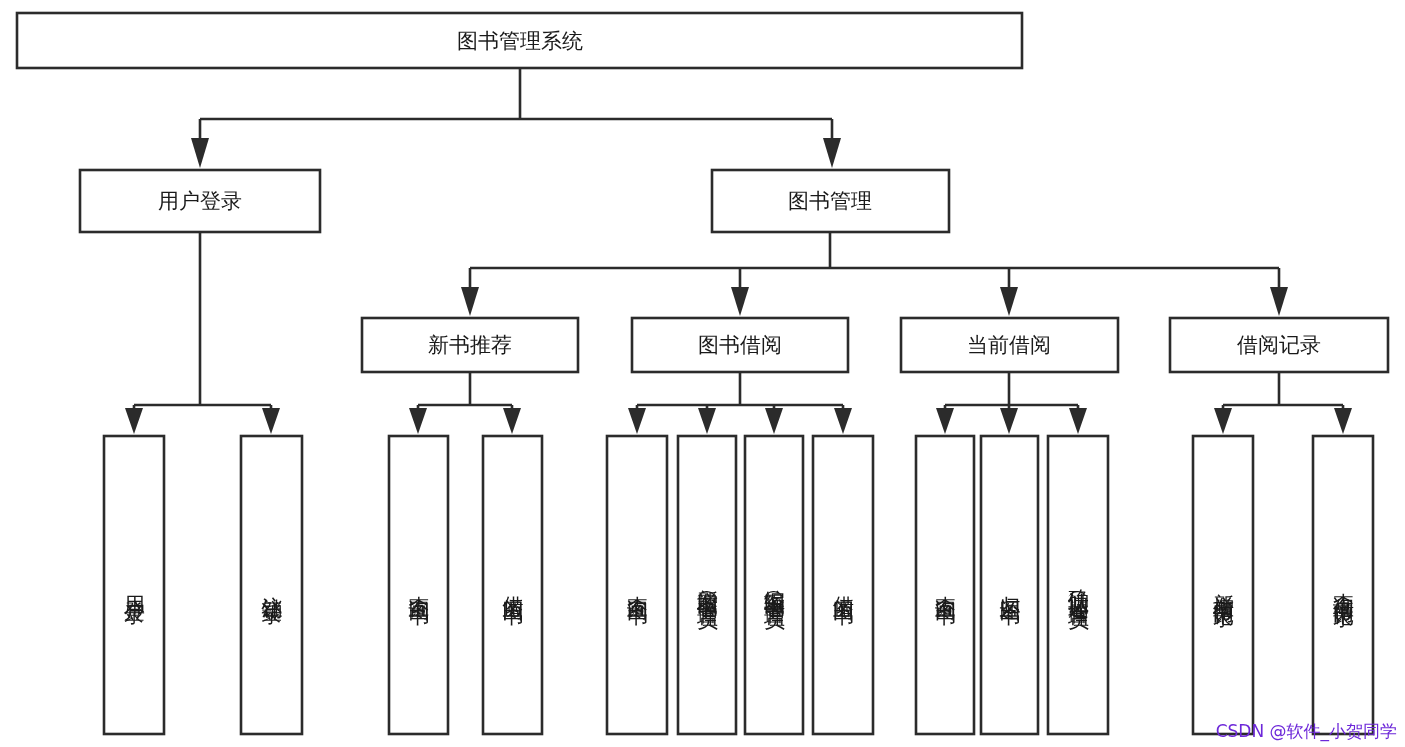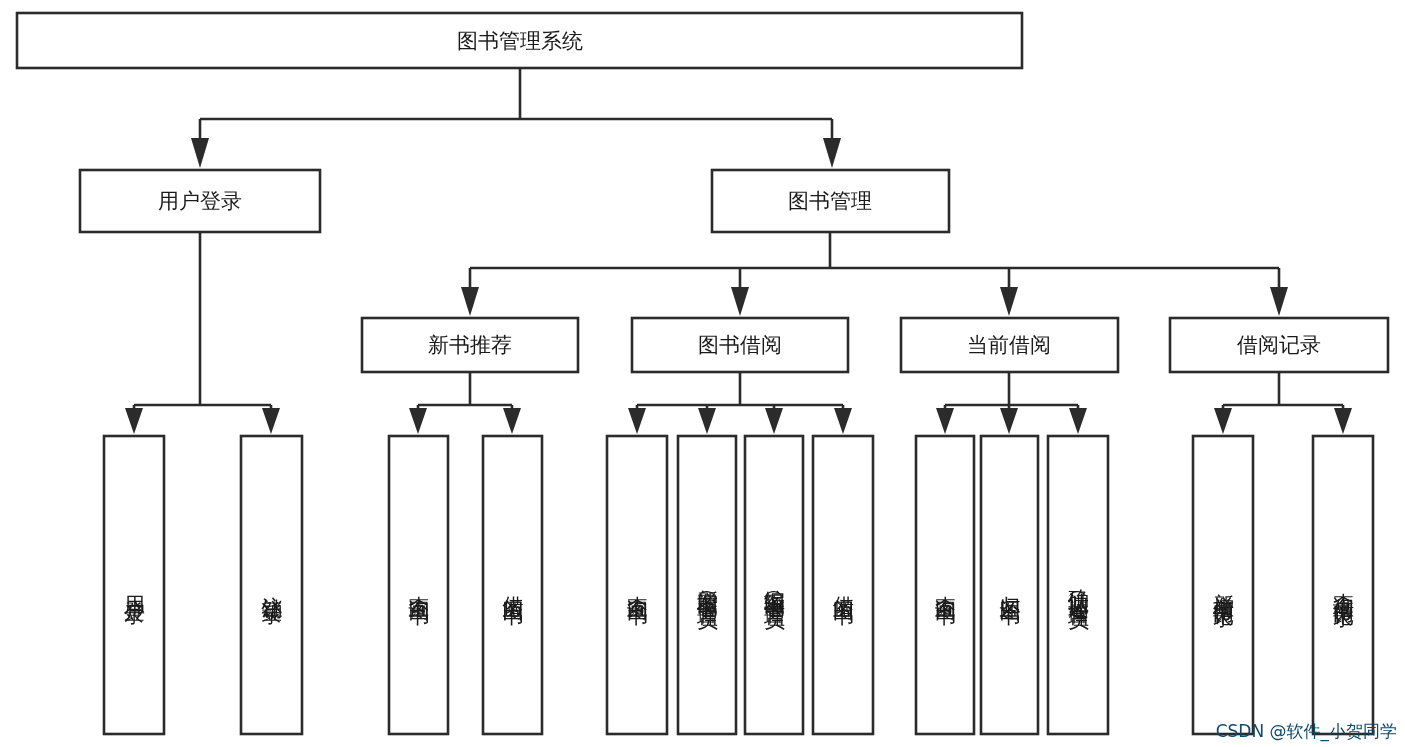--- a/index.html
+++ b/index.html
@@ -63,21 +63,21 @@
     white-space: nowrap;
     pointer-events: none;
     user-select: none;
   }
   .watermark {
     position: absolute;
     right: 8px;
     bottom: 4px;
     font-family: "DejaVu Sans", "Liberation Sans", sans-serif;
     font-size: 17px;
-    color: #0c4a6e;
+    color: #6d28d9;
     white-space: nowrap;
     user-select: none;
   }
 </style>
 </head>
 <body>
 
 <div id="diagram-root">
 
   <svg class="layer" viewBox="0 0 1405 747">

